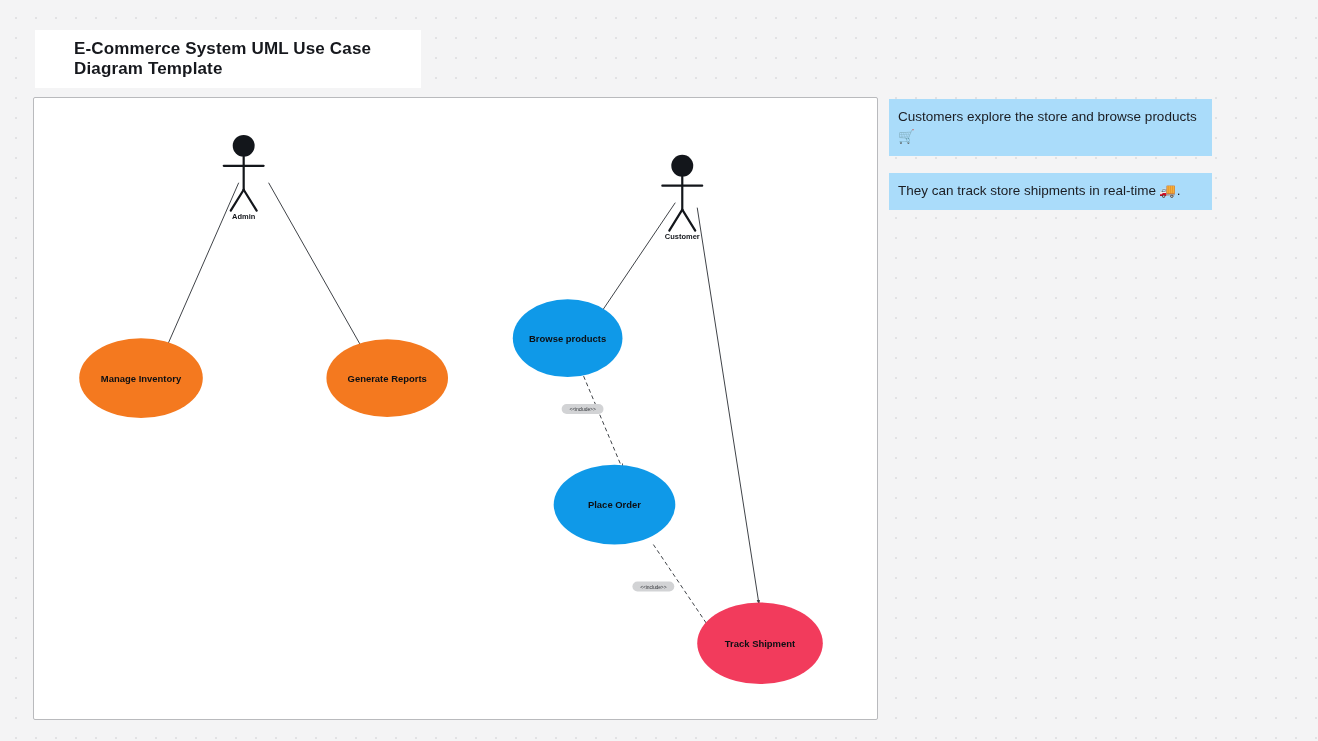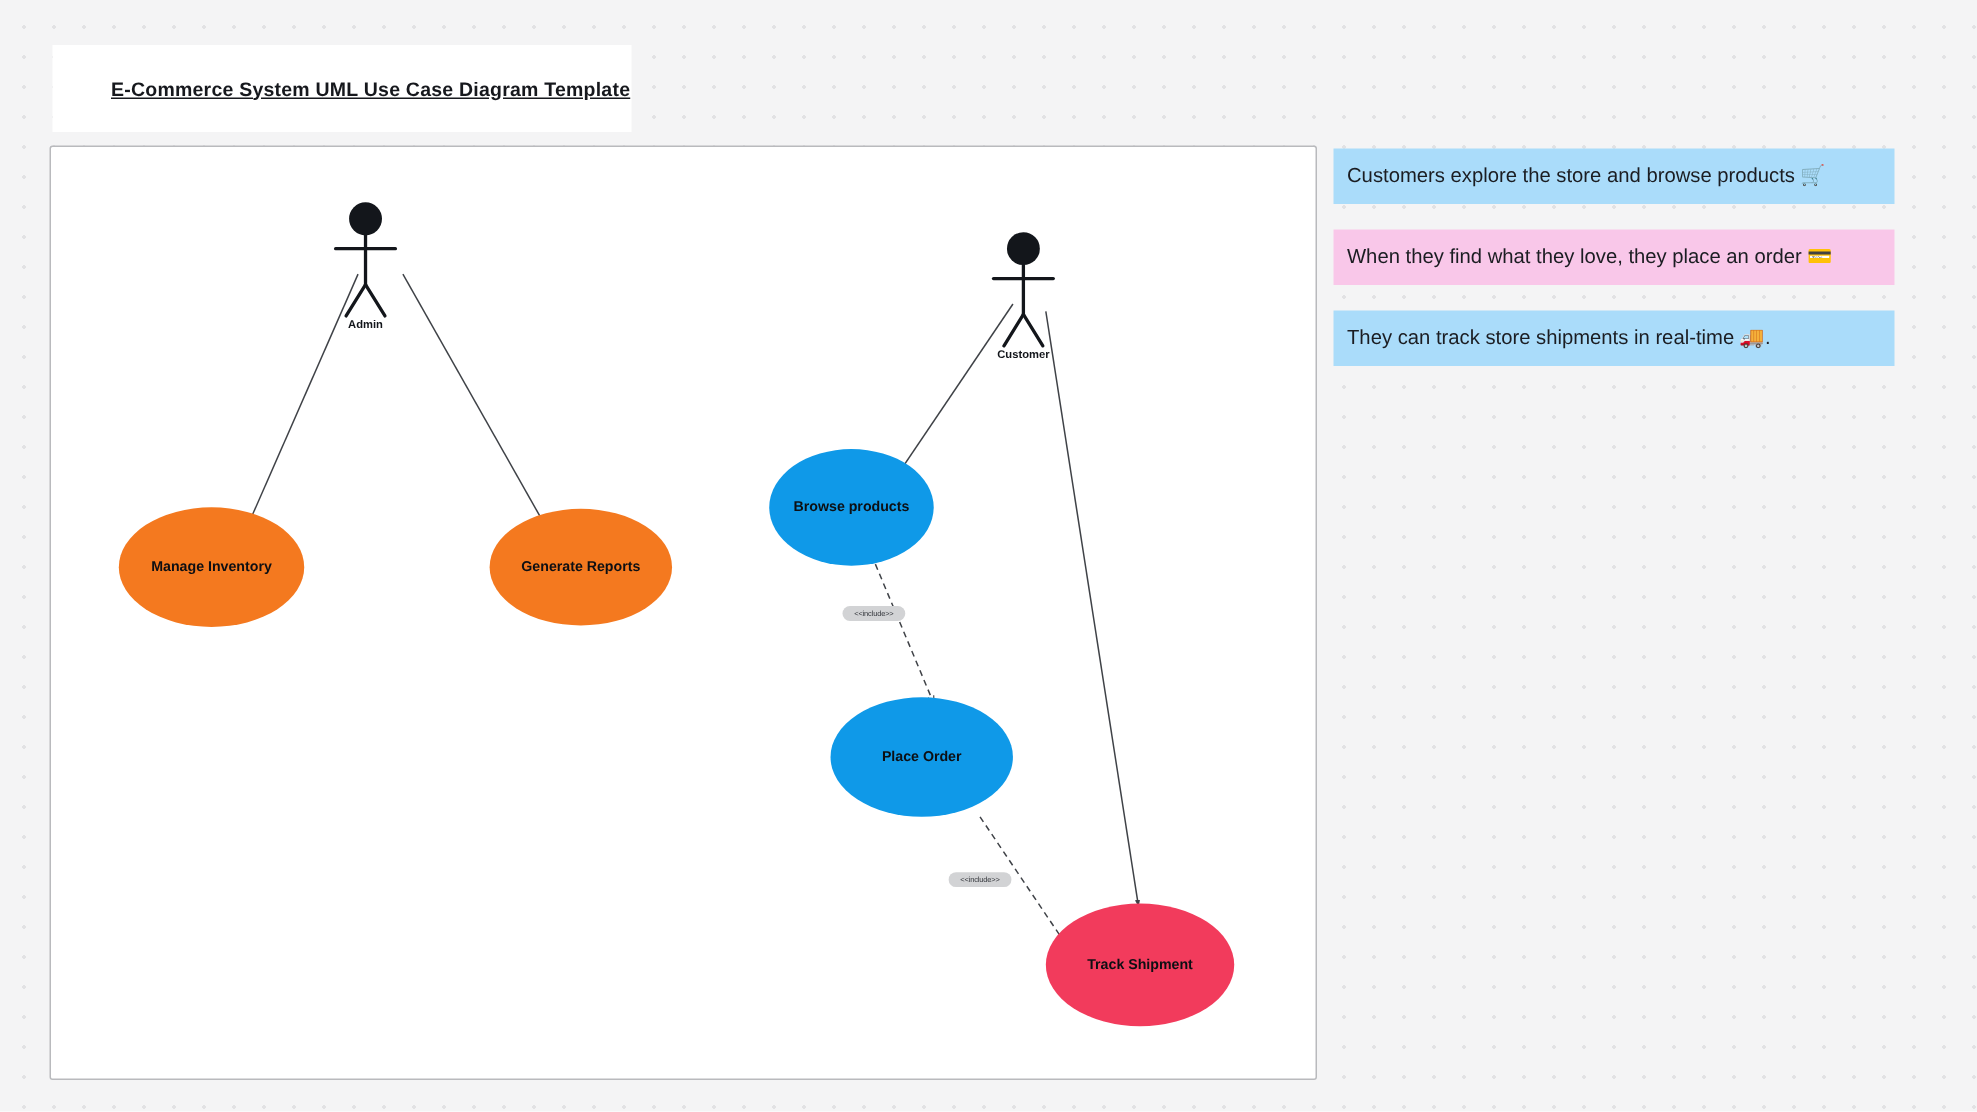--- a/index.html
+++ b/index.html
@@ -23,26 +23,25 @@
     position: absolute;
     left: 35px;
     top: 30px;
     width: 386px;
     height: 58px;
     background: #ffffff;
     display: flex;
     align-items: center;
   }
   #title-text {
-    font-size: 13px;
+    font-size: 17px;
     font-weight: bold;
     color: #16181d;
     letter-spacing: 0.15px;
     padding-left: 39px;
-    text-decoration: underline;
   }
 
   
   #diagram-canvas {
     position: absolute;
     left: 33px;
     top: 97px;
     width: 845px;
     height: 623px;
     background: #ffffff;
@@ -108,21 +107,21 @@
   }
 
   
   #notes-panel {
     position: absolute;
     left: 889px;
     top: 99px;
     width: 374px;
   }
   .note-card {
-    width: 374px;
+    width: 323px;
     box-sizing: border-box;
     padding: 8px 9px 9px 9px;
     margin-bottom: 17px;
     font-size: 13.5px;
     line-height: 20px;
     color: #1b1d22;
   }
   .note-card.blue { background: #aadcfa; }
   .note-card.pink { background: #f9c7e9; }
 </style>
@@ -203,19 +202,16 @@
       <line class="actor-stroke" x1="650" y1="112" x2="663" y2="133"></line>
       <text class="actor-label" x="650" y="141">Customer</text>
     </g>
   </svg>
 </div>
 
 <div id="notes-panel">
   <div class="note-card blue">
     <span>Customers explore the store and browse products 🛒</span>
   </div>
-  <div class="note-card pink">
-    <span>When they find what they love, they place an order 💳</span>
-  </div>
   <div class="note-card blue">
     <span>They can track store shipments in real-time 🚚.</span>
   </div>
 </div>
 
 </body></html>

